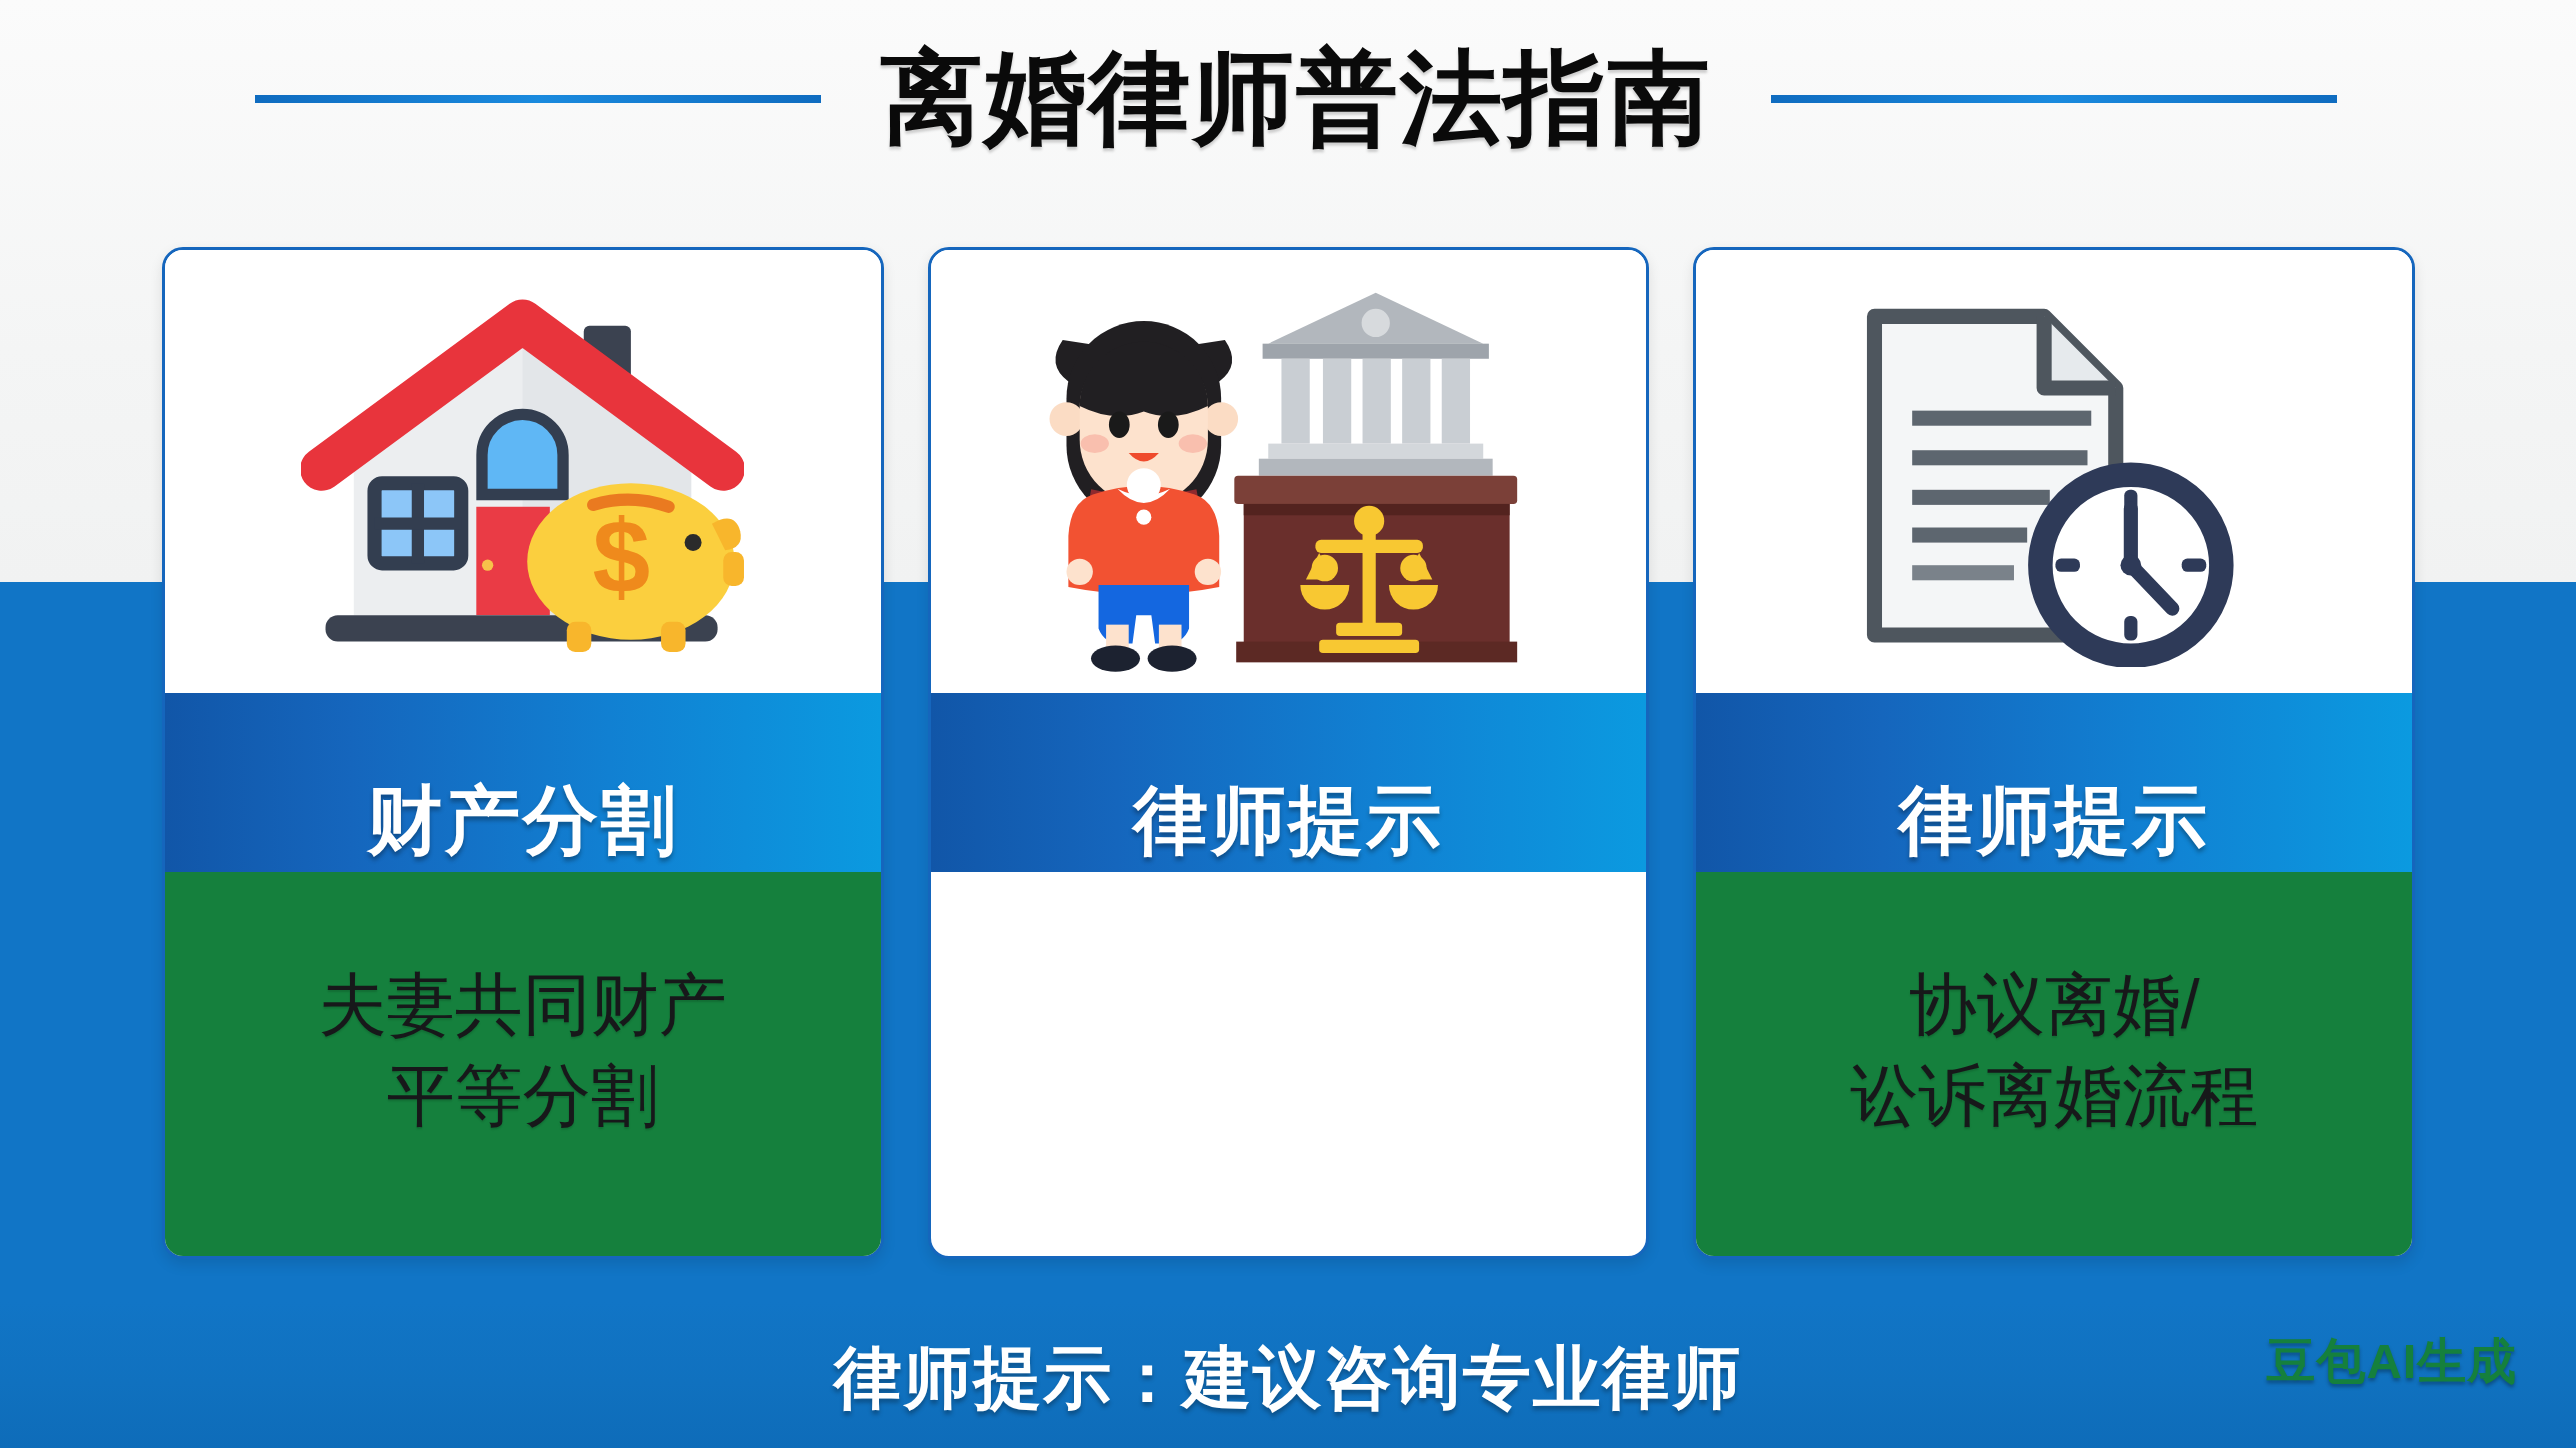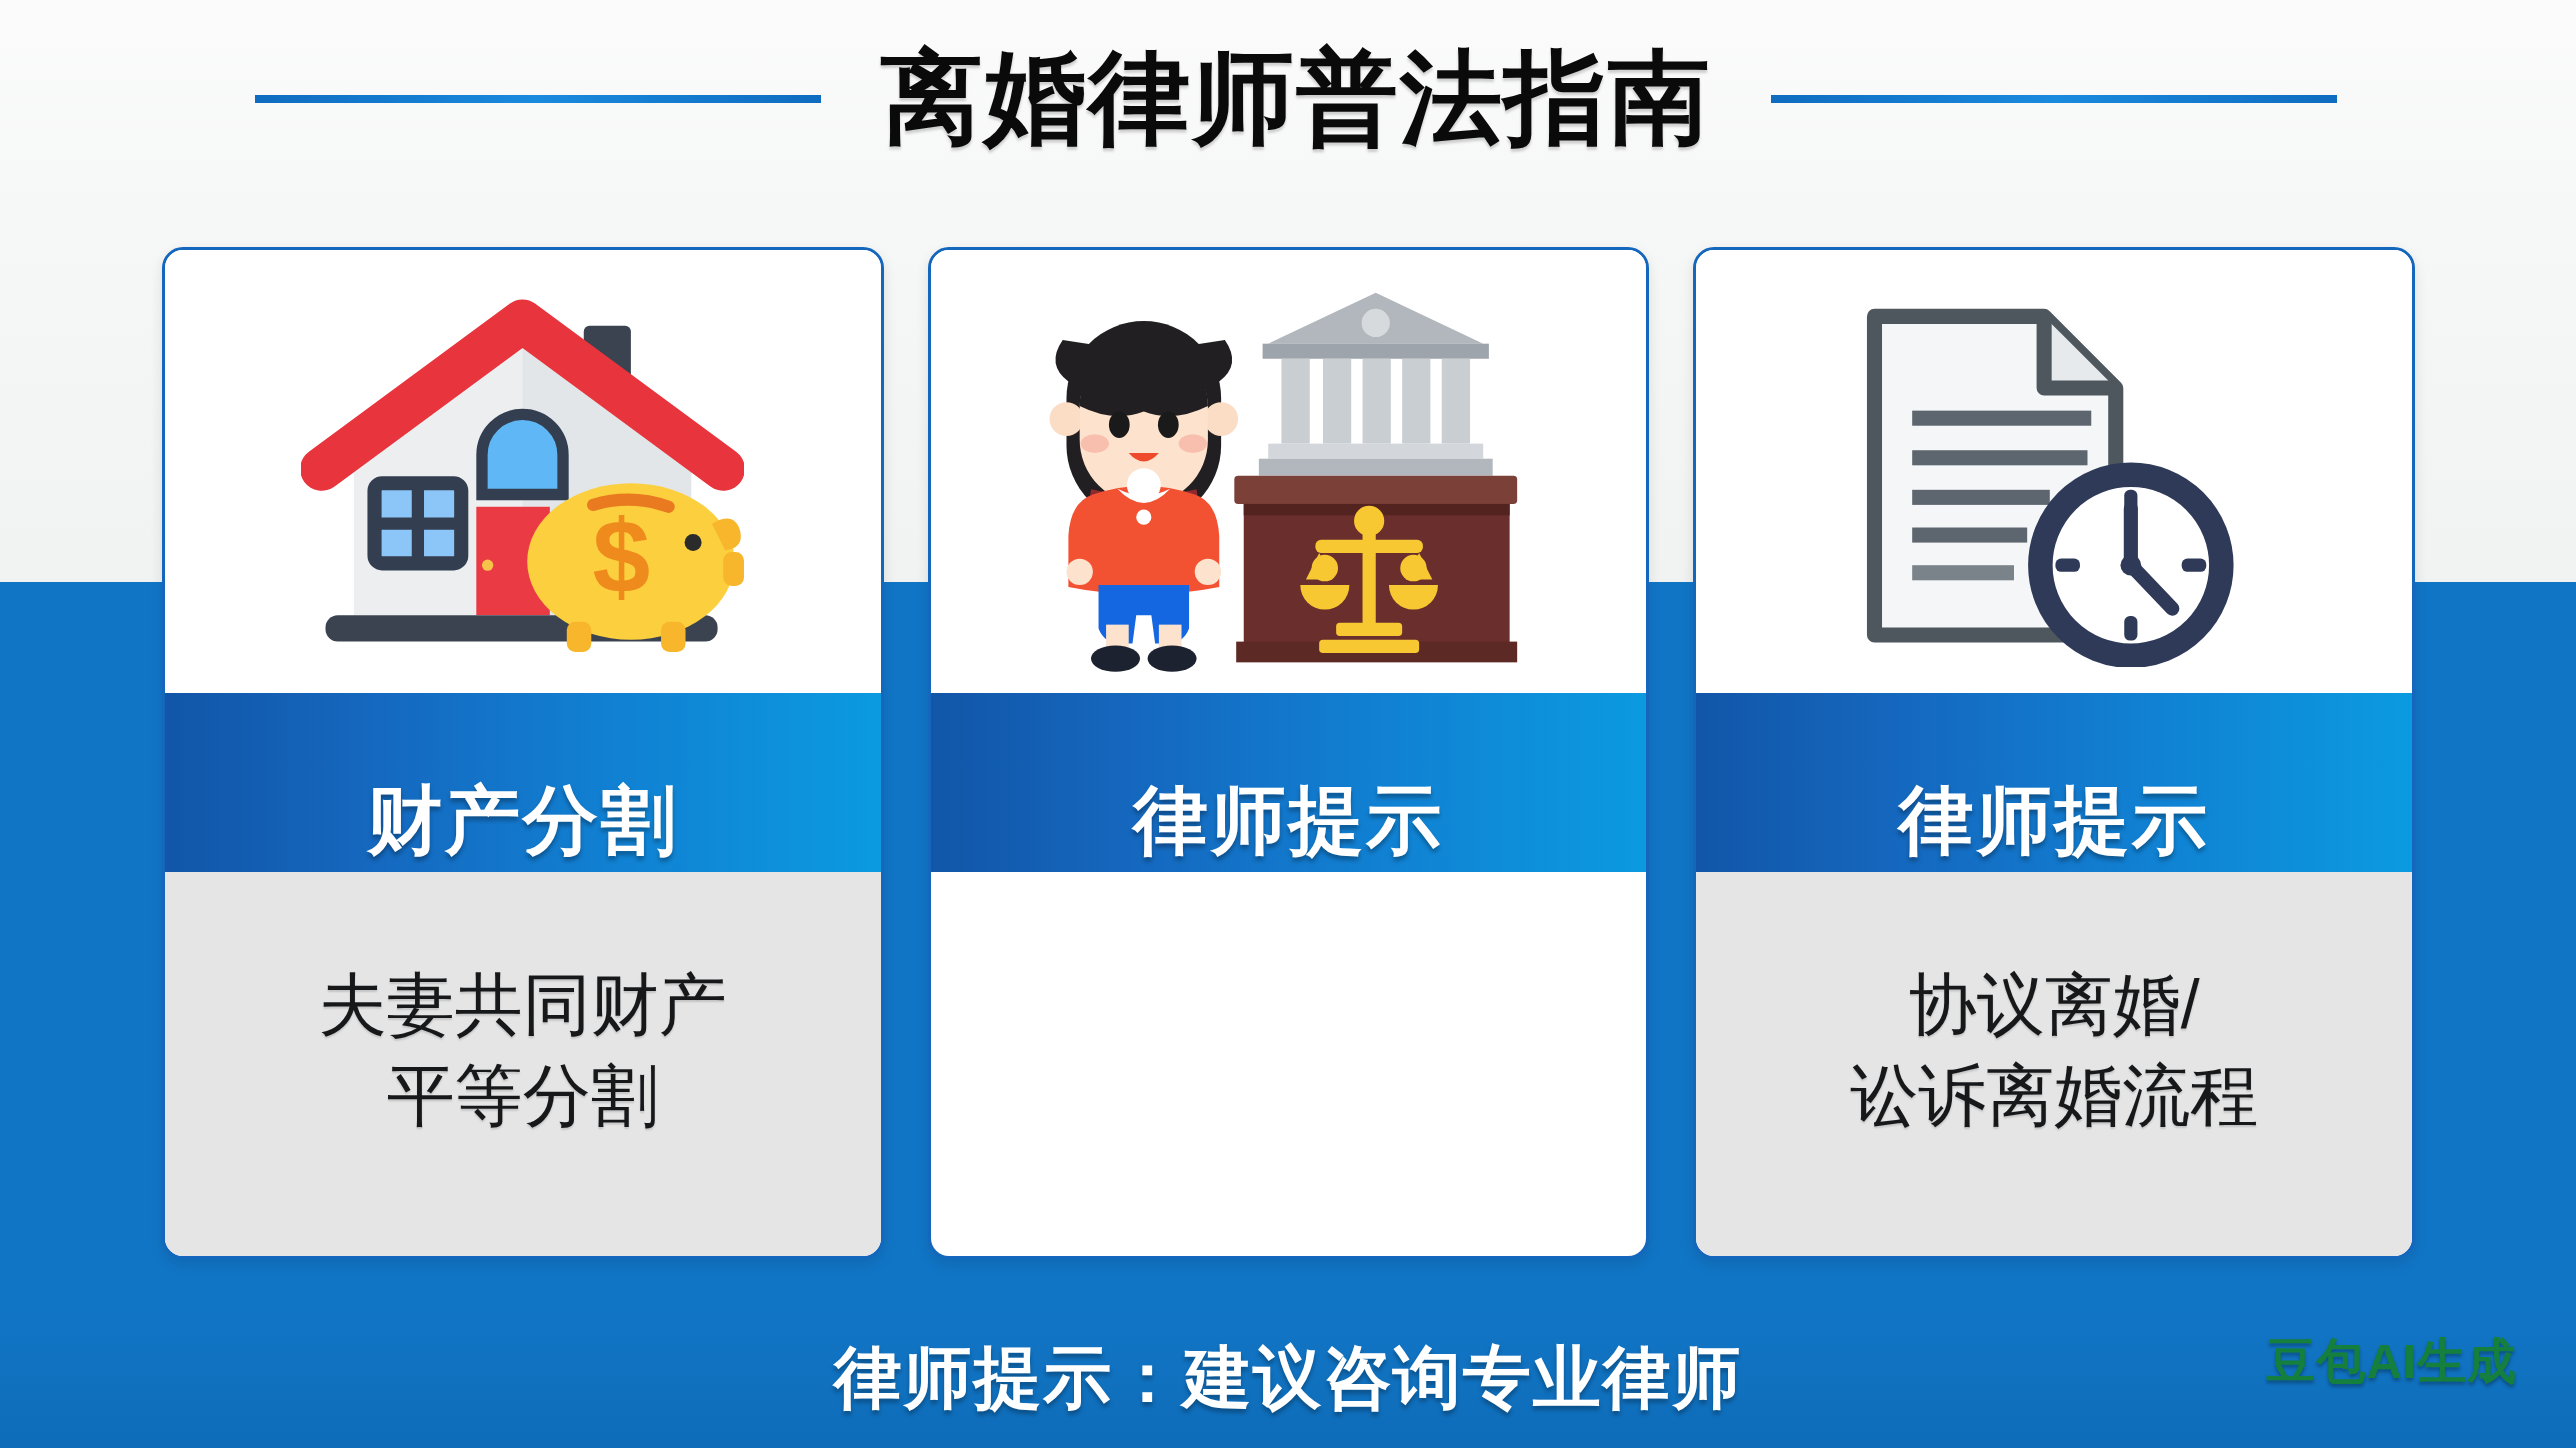--- a/index.html
+++ b/index.html
@@ -64,21 +64,21 @@
     flex:none; height:179px;
     background:linear-gradient(90deg,#1156a8 0%,#1566bd 26%,#1180d2 62%,#0b9ae0 100%);
     display:flex; align-items:flex-end; justify-content:center;
   }
   .card-header-text {
     font-size:75px; font-weight:bold; color:#ffffff;
     letter-spacing:2.8px; white-space:nowrap;
     text-shadow:0 3.8px 4.7px rgba(0,0,0,.30);
   }
   .card-body {
-    flex:1; background:#e5e5e5;
+    flex:1; background:#15803d;
     display:flex; align-items:center; justify-content:center;
     padding:9.4px 24.5px 38px;
   }
   .card-body-text {
     font-size:68px; color:#17181a; line-height:1.34;
     text-align:center; white-space:pre-line;
     text-shadow:0 1.9px 1.9px rgba(0,0,0,.14);
   }
 
   

